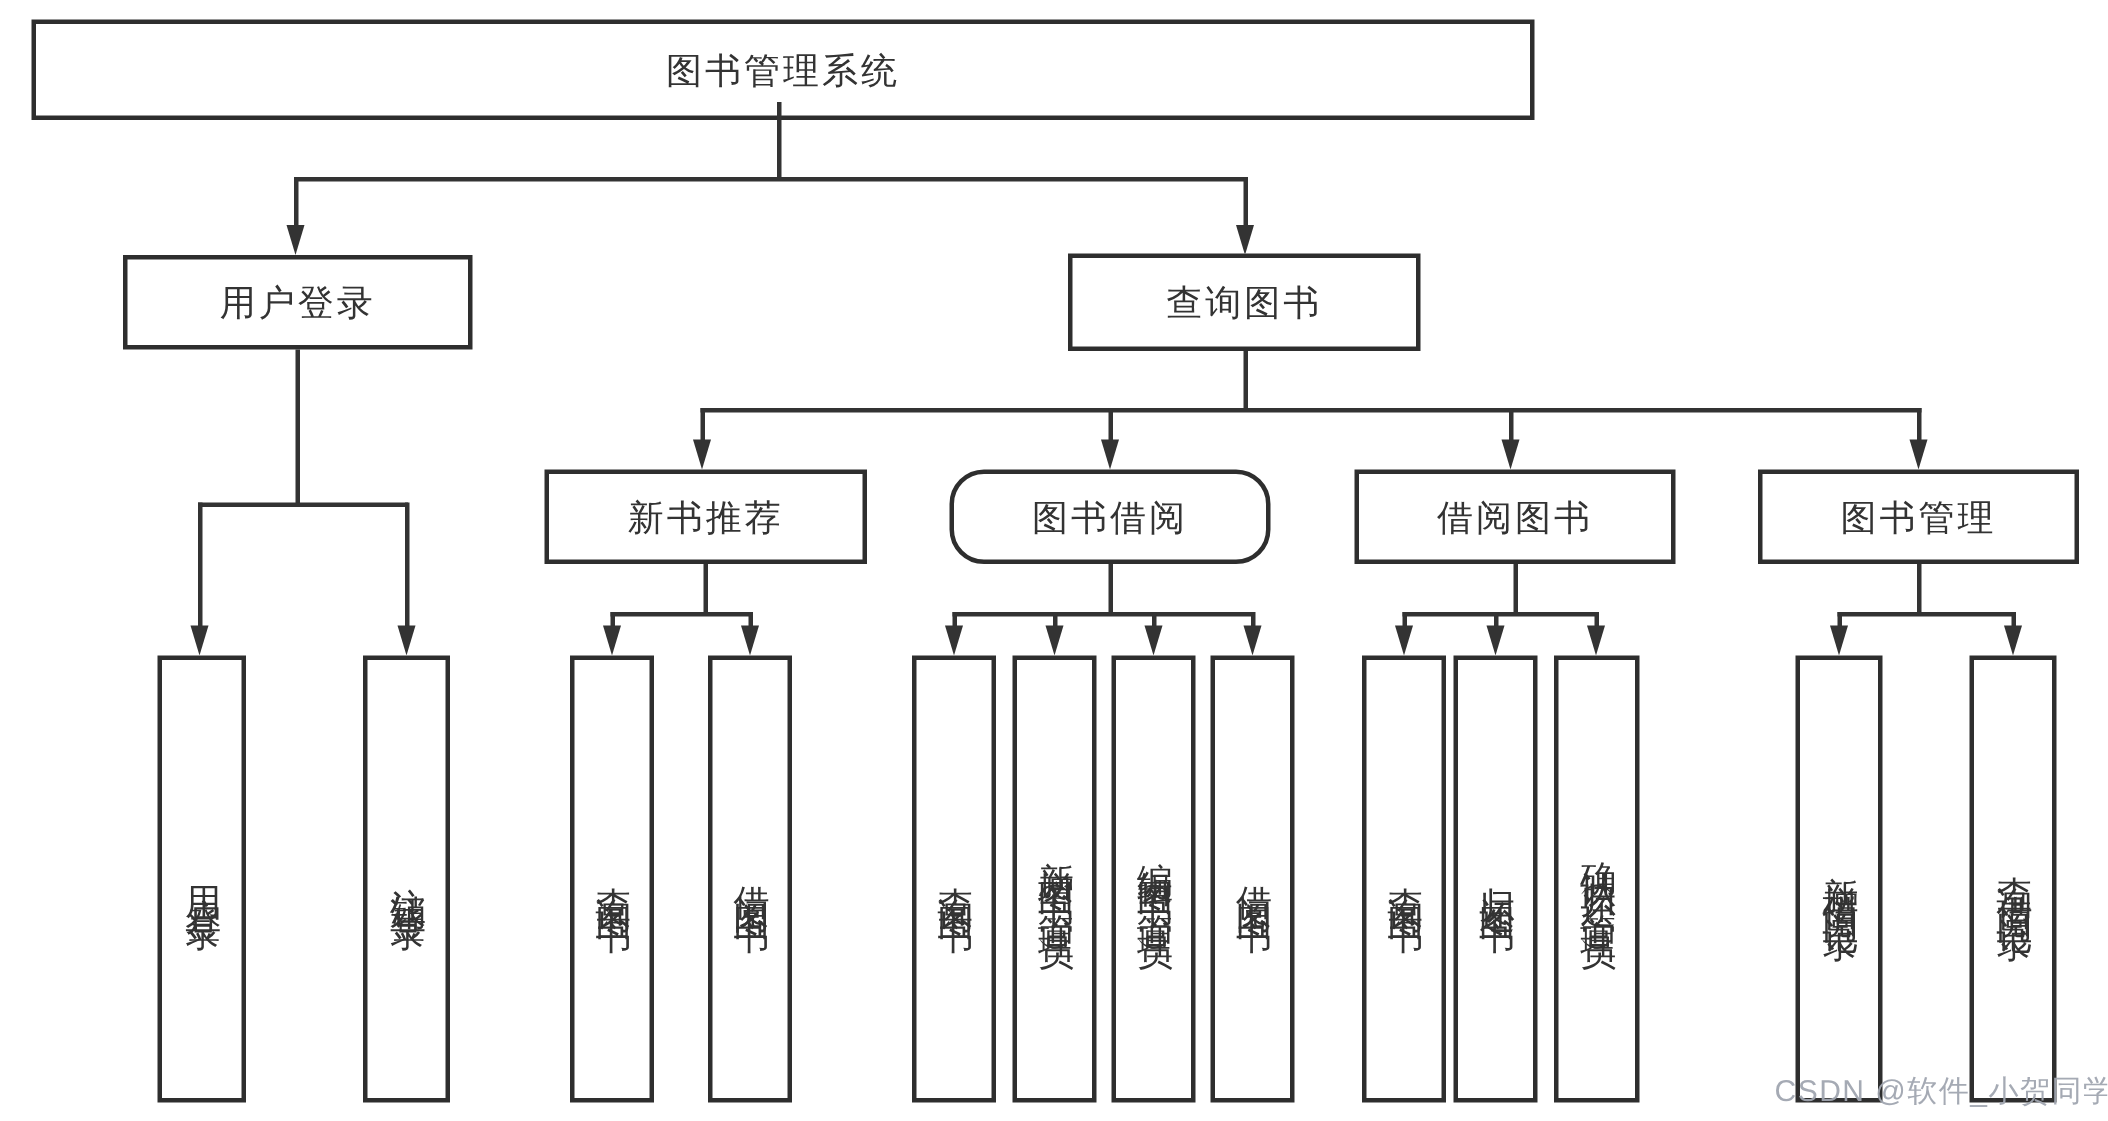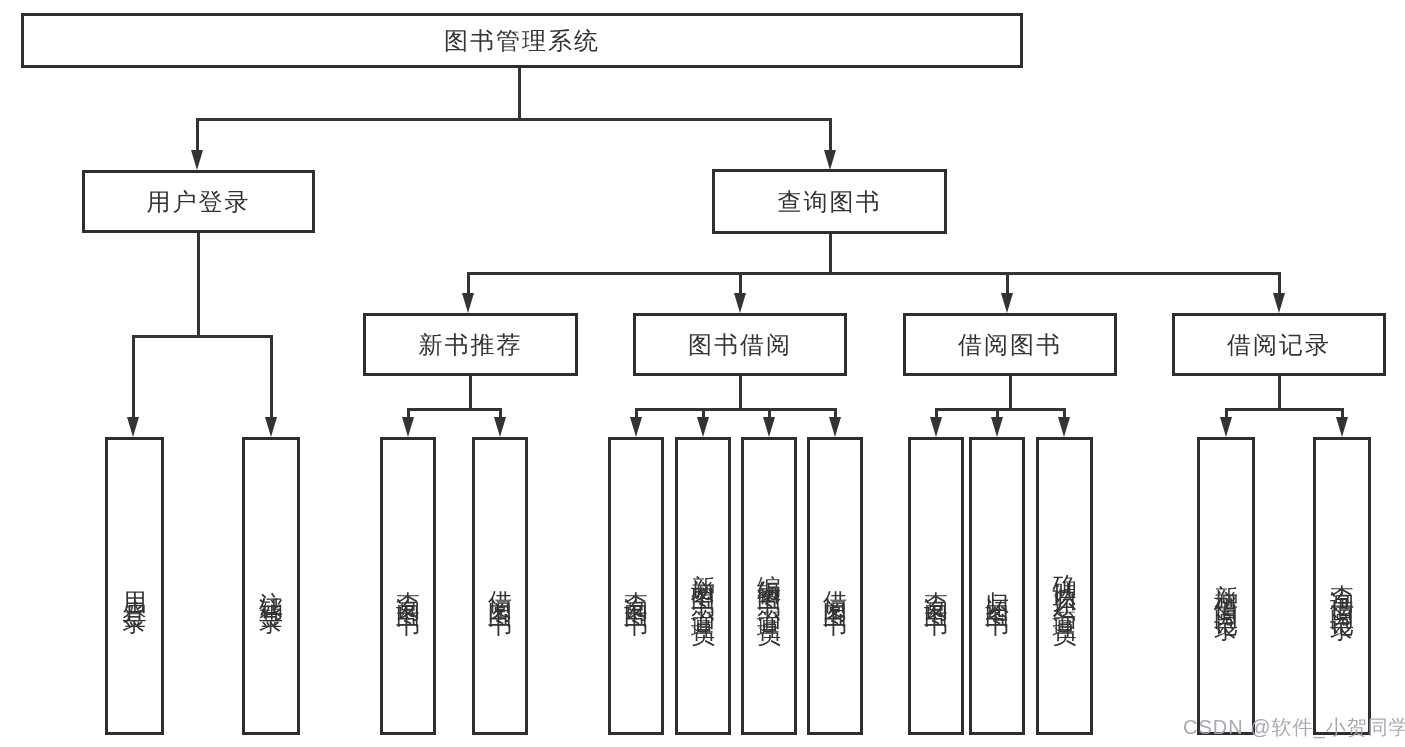--- a/index.html
+++ b/index.html
@@ -51,21 +51,21 @@
     letter-spacing:1px;
     z-index:10;
     white-space:nowrap;
   }
 </style>
 </head>
 <body>
 
 <div class="stage">
 
-  <div class="box" style="left:21px;top:13px;width:1002px;height:55px;">
+  <div class="box" style="left:21px;top:13px;width:1002px;height:67px;">
     <span>图书管理系统</span>
   </div>
 
   <div class="vline" style="left:518px;top:68px;height:50px;"></div>
   <div class="hline" style="left:196px;top:118px;width:636px;"></div>
   <div class="vline" style="left:196px;top:118px;height:34px;"></div>
   <div class="arrow" style="left:191px;top:150px;"></div>
   <div class="vline" style="left:829px;top:118px;height:34px;"></div>
   <div class="arrow" style="left:824px;top:150px;"></div>
 
@@ -90,28 +90,28 @@
   <div class="vline" style="left:739px;top:272px;height:23px;"></div>
   <div class="arrow" style="left:734px;top:293px;"></div>
   <div class="vline" style="left:1006px;top:272px;height:23px;"></div>
   <div class="arrow" style="left:1001px;top:293px;"></div>
   <div class="vline" style="left:1278px;top:272px;height:23px;"></div>
   <div class="arrow" style="left:1273px;top:293px;"></div>
 
   <div class="box" style="left:363px;top:313px;width:215px;height:63px;">
     <span>新书推荐</span>
   </div>
-  <div class="box" style="left:633px;top:313px;width:214px;height:63px;">
+  <div class="box" style="left:633px;top:313px;width:214px;height:63px;border-radius:23px;">
     <span>图书借阅</span>
   </div>
   <div class="box" style="left:903px;top:313px;width:214px;height:63px;">
     <span>借阅图书</span>
   </div>
   <div class="box" style="left:1172px;top:313px;width:214px;height:63px;">
-    <span>借阅记录</span>
+    <span>图书管理</span>
   </div>
 
   <div class="vline" style="left:469px;top:376px;height:33px;"></div>
   <div class="hline" style="left:407px;top:408px;width:95px;"></div>
   <div class="vline" style="left:407px;top:408px;height:13px;"></div>
   <div class="arrow" style="left:402px;top:417px;"></div>
   <div class="vline" style="left:499px;top:408px;height:13px;"></div>
   <div class="arrow" style="left:494px;top:417px;"></div>
 
   <div class="vline" style="left:739px;top:376px;height:33px;"></div>

